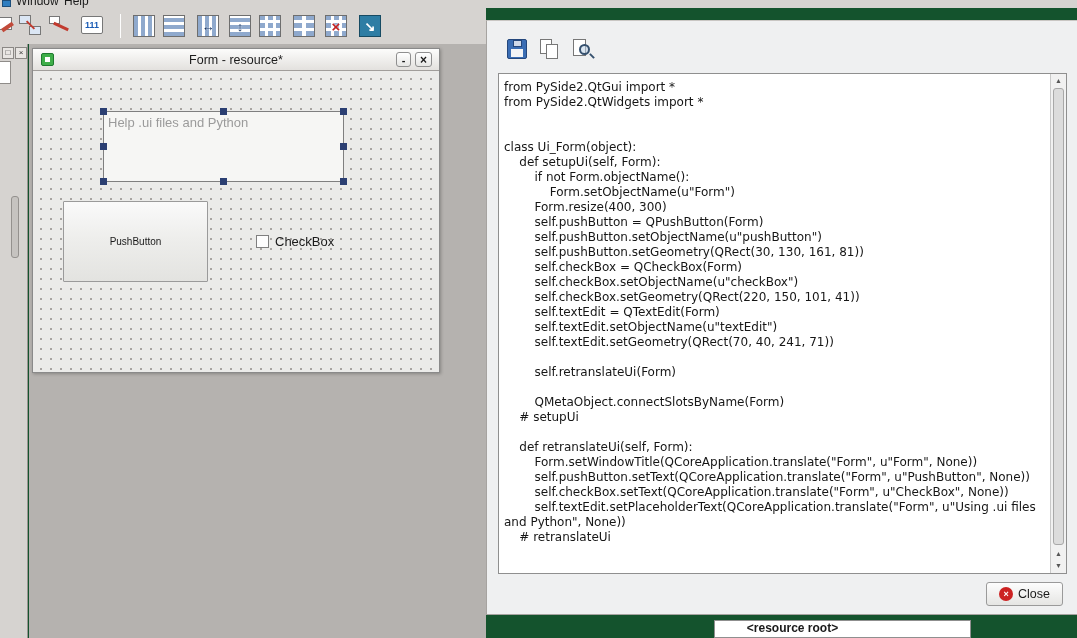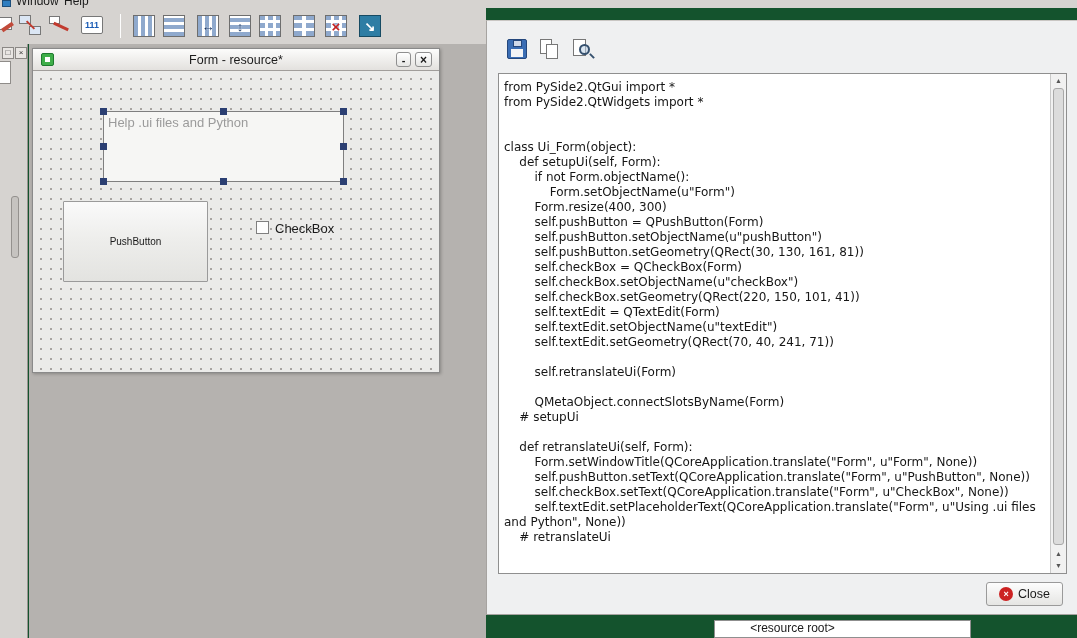--- a/index.html
+++ b/index.html
@@ -76,21 +76,21 @@
   .w-textedit { position:absolute; left:70px; top:40px; width:241px; height:71px; background:#f6f6f4; border:1px solid #7f7f7f; }
   .w-textedit .ph { position:absolute; left:4px; top:3px; font-size:13px; color:#9b9b9b; }
   .hd { position:absolute; width:7px; height:7px; background:#2b3f72; }
   .hd-tl{left:-4px;top:-4px;} .hd-tm{left:calc(50% - 4px);top:-4px;} .hd-tr{right:-4px;top:-4px;}
   .hd-ml{left:-4px;top:calc(50% - 4px);} .hd-mr{right:-4px;top:calc(50% - 4px);}
   .hd-bl{left:-4px;bottom:-4px;} .hd-bm{left:calc(50% - 4px);bottom:-4px;} .hd-br{right:-4px;bottom:-4px;}
 
   .w-pushbutton { position:absolute; left:30px; top:130px; width:145px; height:81px; border:1px solid #9a9a9a; border-radius:1px;
                   background:linear-gradient(#fafafa,#eeeeec 45%,#e3e3e0); display:flex; align-items:center; justify-content:center;
                   font-size:10px; color:#1a1a1a; }
-  .w-checkbox { position:absolute; left:220px; top:150px; width:101px; height:41px; display:flex; padding-left:3px; }
+  .w-checkbox { position:absolute; left:220px; top:150px; width:101px; height:41px; display:flex; align-items:center; padding-left:3px; }
   .cb-box { width:13px; height:13px; background:#fdfdfd; border:1px solid #7f7f7f; }
   .cb-label { margin-left:6px; font-size:13px; color:#1a1a1a; }
 
   
   .code-dialog { position:absolute; left:486px; top:20px; width:591px; height:595px; background:#eff0f1;
                  border-left:1px solid #a6a3a0; border-top:1px solid #c9c6c3; border-bottom:1px solid #a6a3a0; }
   .cd-icon { position:absolute; top:18px; width:24px; height:22px; }
   .cd-save { left:19px; } .cd-copy { left:52px; } .cd-find { left:84px; }
   .floppy { position:absolute; left:1px; top:0; width:20px; height:20px; background:#3a6db4; border:1px solid #24477c; border-radius:2px; }
   .floppy .shutter { position:absolute; top:0; left:5px; width:9px; height:7px; background:#cfd9ea; border:1px solid #24477c; }
@@ -110,21 +110,21 @@
   .sthumb { position:absolute; left:2px; top:14px; width:11px; height:calc(100% - 42px); background:#dcdcdc; border:1px solid #a8a8a8; border-radius:3px; }
 
   .btn-close-dialog { position:absolute; left:499px; top:561px; width:77px; height:24px; border:1px solid #9a9a9a; border-radius:3px;
                       background:linear-gradient(#fdfdfd,#e5e5e3); display:flex; align-items:center; justify-content:center; gap:5px;
                       font-size:12.5px; color:#1a1a1a; }
   .close-circle { width:14px; height:14px; border-radius:50%; background:#cc2222; color:#fff; font-size:9px; font-weight:bold;
                   line-height:14px; text-align:center; }
 
   
   .resource-strip { position:absolute; left:714px; top:620px; width:257px; height:18px; background:#ffffff; border:1px solid #8f8f8f;
-                    display:flex; align-items:flex-start; justify-content:center; padding-right:100px; font-size:12px; color:#1a1a1a; }
+                    display:flex; align-items:flex-start; justify-content:center; padding-right:100px; font-size:12px; color:#1a1a1a;font-weight:bold; }
   .resource-strip span { line-height:15px; }
 </style>
 </head>
 <body>
 
 <div class="screen">
 
   <div class="menubar">
     <span class="appicon"></span>
     <span class="mi mi-window">Window</span>

